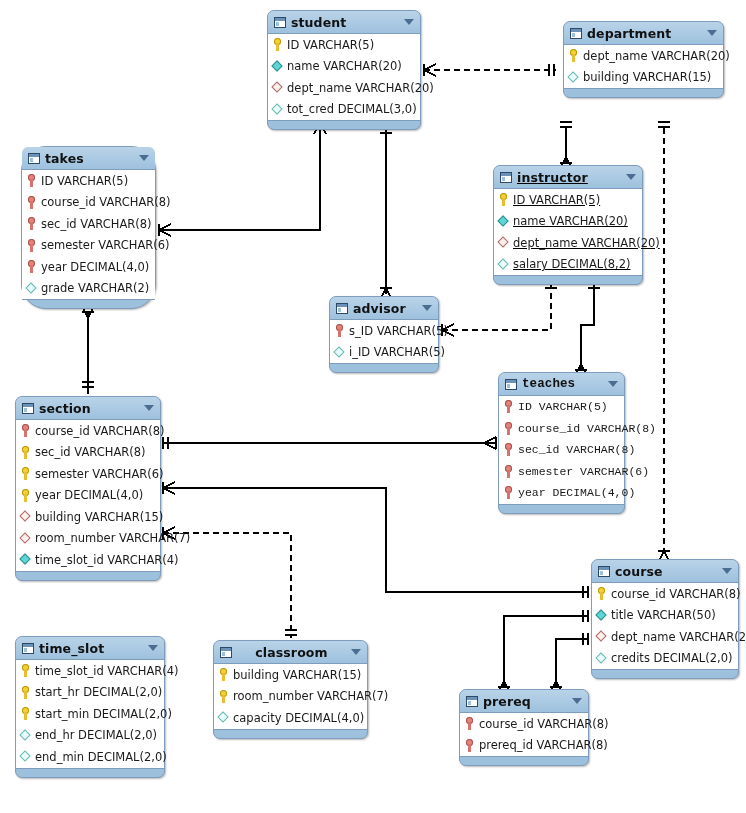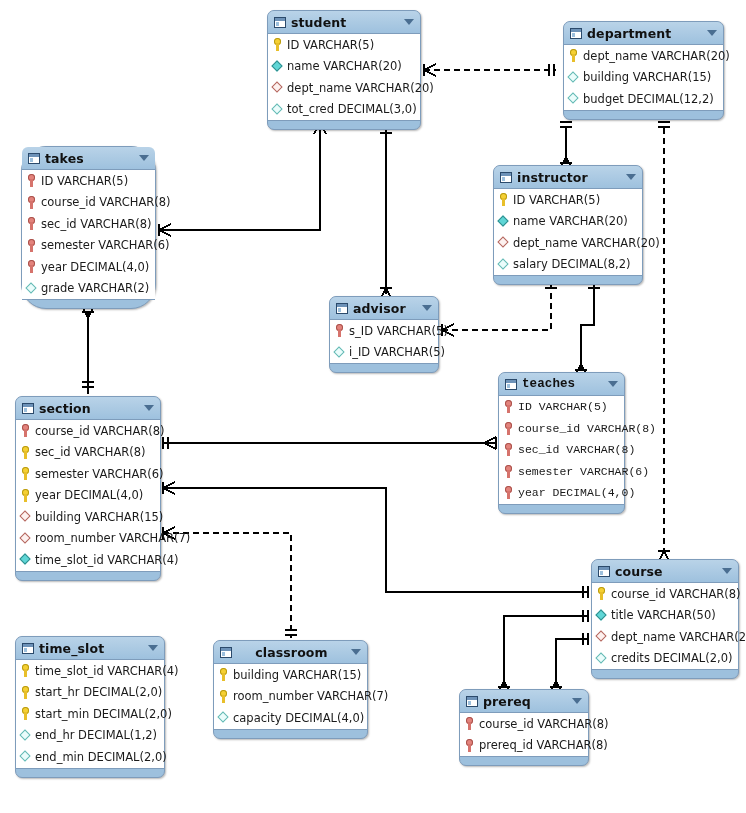--- a/index.html
+++ b/index.html
@@ -198,24 +198,20 @@
         </div>
         <div class="ent-body">
           <div class="fld">
             <span class="ico key key-y"></span>
             <span>dept_name VARCHAR(20)</span>
           </div>
           <div class="fld">
             <span class="ico dia dia-w"></span>
             <span>building VARCHAR(15)</span>
           </div>
-          <div class="fld">
-            <span class="ico dia dia-w"></span>
-            <span>budget DECIMAL(12,2)</span>
-          </div>
         </div>
       </div>
       <div class="entity" style="left: 21px; top: 146px; width: 135px; border-radius: 25px;">
         <div class="ent-head">
           <span class="win-icon"></span>
           <span class="ent-title">takes</span>
           <span class="caret"></span>
         </div>
         <div class="ent-body">
           <div class="fld">
@@ -237,21 +233,21 @@
           <div class="fld">
             <span class="ico key key-r"></span>
             <span>year DECIMAL(4,0)</span>
           </div>
           <div class="fld">
             <span class="ico dia dia-w"></span>
             <span>grade VARCHAR(2)</span>
           </div>
         </div>
       </div>
-      <div class="entity" style="left: 493px; top: 165px; width: 150px;">
+      <div class="entity" style="left: 493px; top: 165px; width: 150px; text-decoration: underline;">
         <div class="ent-head">
           <span class="win-icon"></span>
           <span class="ent-title">instructor</span>
           <span class="caret"></span>
         </div>
         <div class="ent-body">
           <div class="fld">
             <span class="ico key key-y"></span>
             <span>ID VARCHAR(5)</span>
           </div>
@@ -391,21 +387,21 @@
           <div class="fld">
             <span class="ico key key-y"></span>
             <span>start_hr DECIMAL(2,0)</span>
           </div>
           <div class="fld">
             <span class="ico key key-y"></span>
             <span>start_min DECIMAL(2,0)</span>
           </div>
           <div class="fld">
             <span class="ico dia dia-w"></span>
-            <span>end_hr DECIMAL(1,2)</span>
+            <span>end_hr DECIMAL(2,0)</span>
           </div>
           <div class="fld">
             <span class="ico dia dia-w"></span>
             <span>end_min DECIMAL(2,0)</span>
           </div>
         </div>
       </div>
       <div class="entity" style="left: 213px; top: 640px; width: 155px; text-align: center;">
         <div class="ent-head">
           <span class="win-icon"></span>

